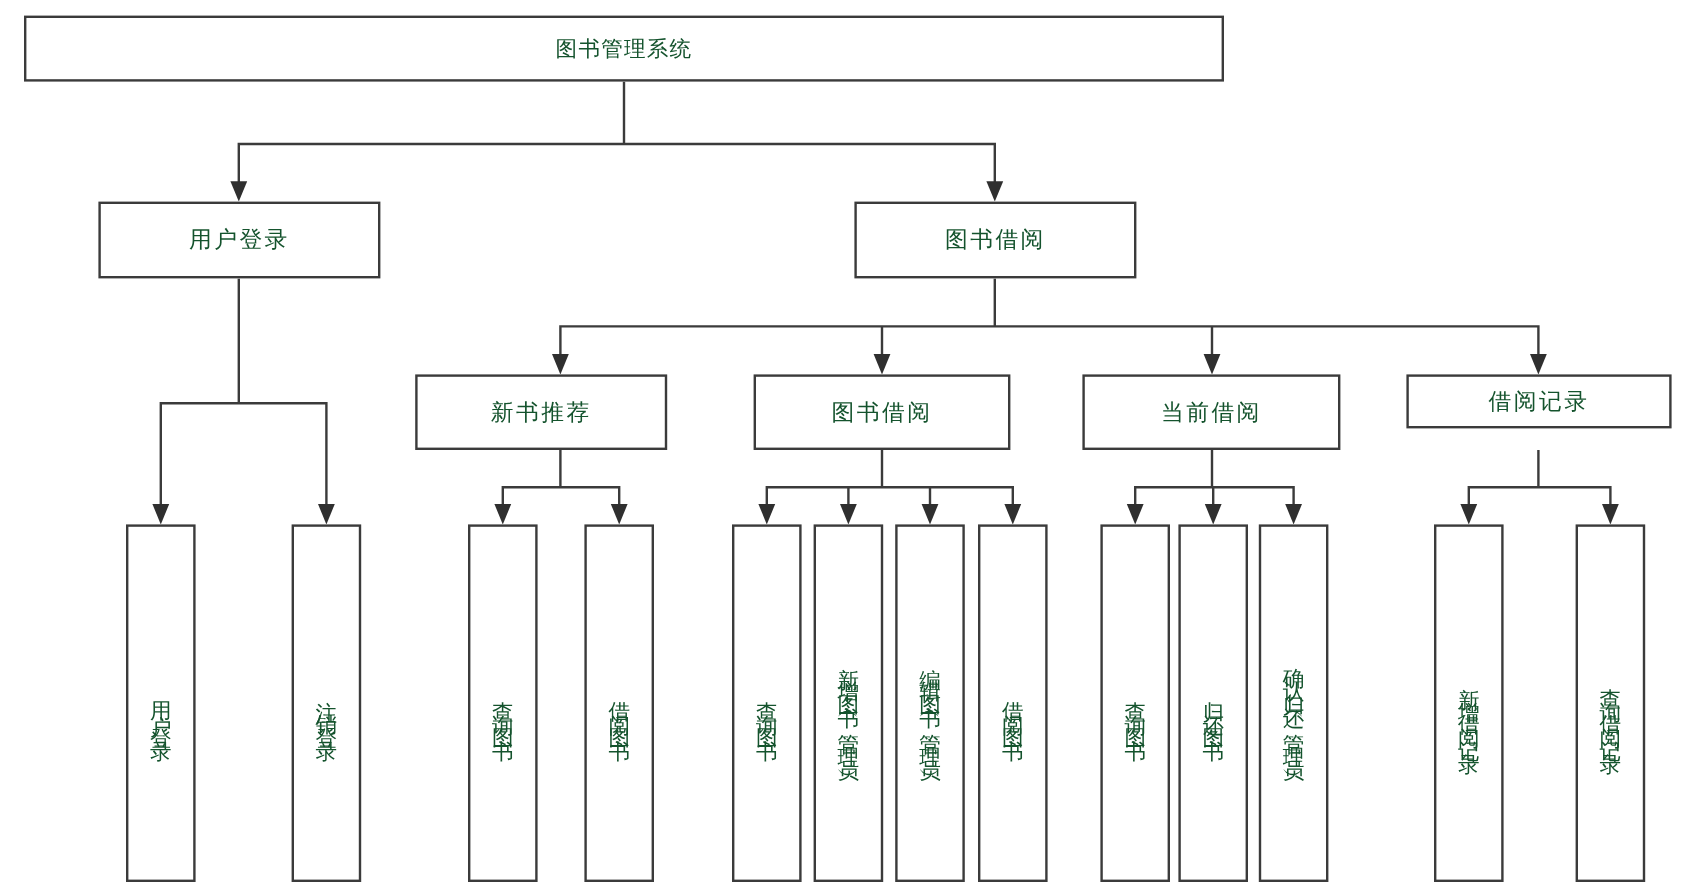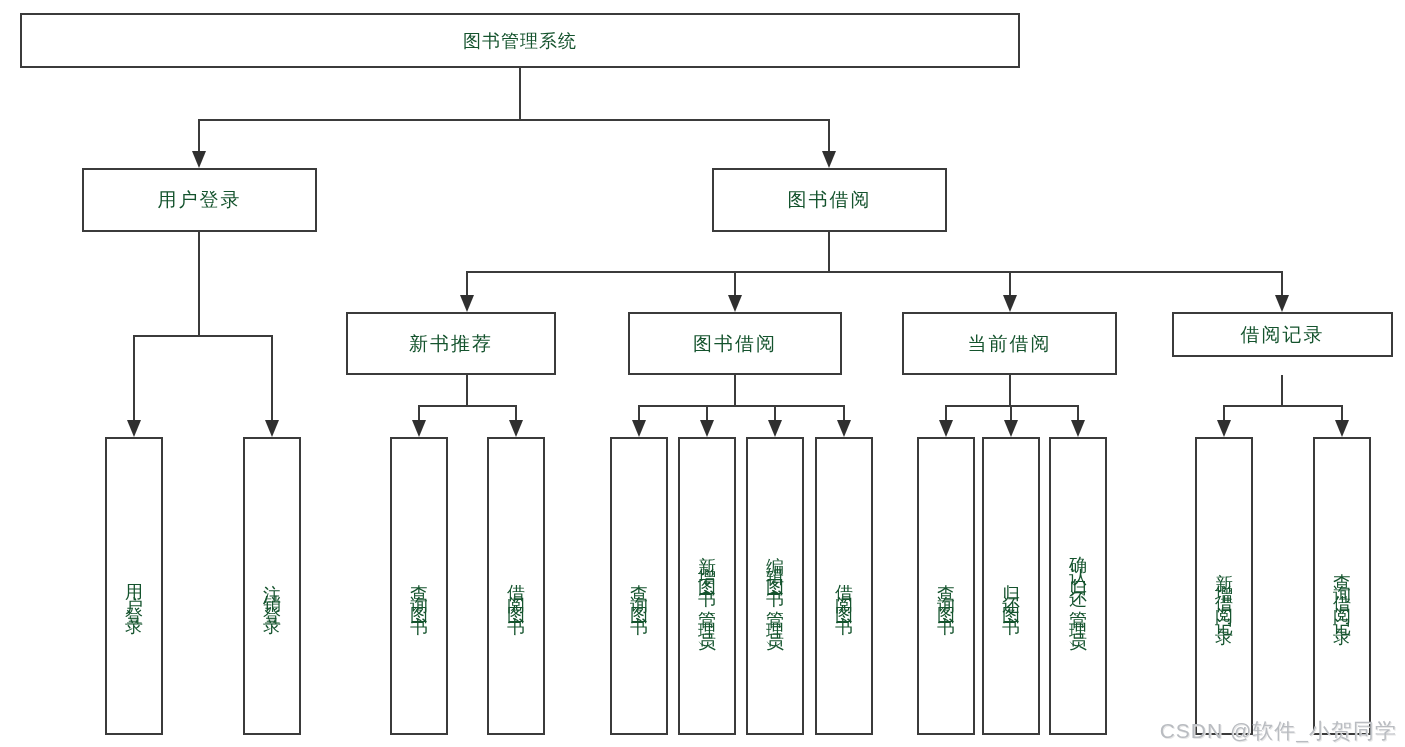--- a/index.html
+++ b/index.html
@@ -163,15 +163,14 @@
     <span class="vtext">确认归还（管理员）</span>
   </div>
 
   <div class="node leaf" style="left:1195px;">
     <span class="vtext">新增借阅记录</span>
   </div>
   <div class="node leaf" style="left:1313px;">
     <span class="vtext">查询借阅记录</span>
   </div>
 
-  <div class="watermark">CSDN @软件_小贺同学</div>
 
 </div>
 
 </body></html>

